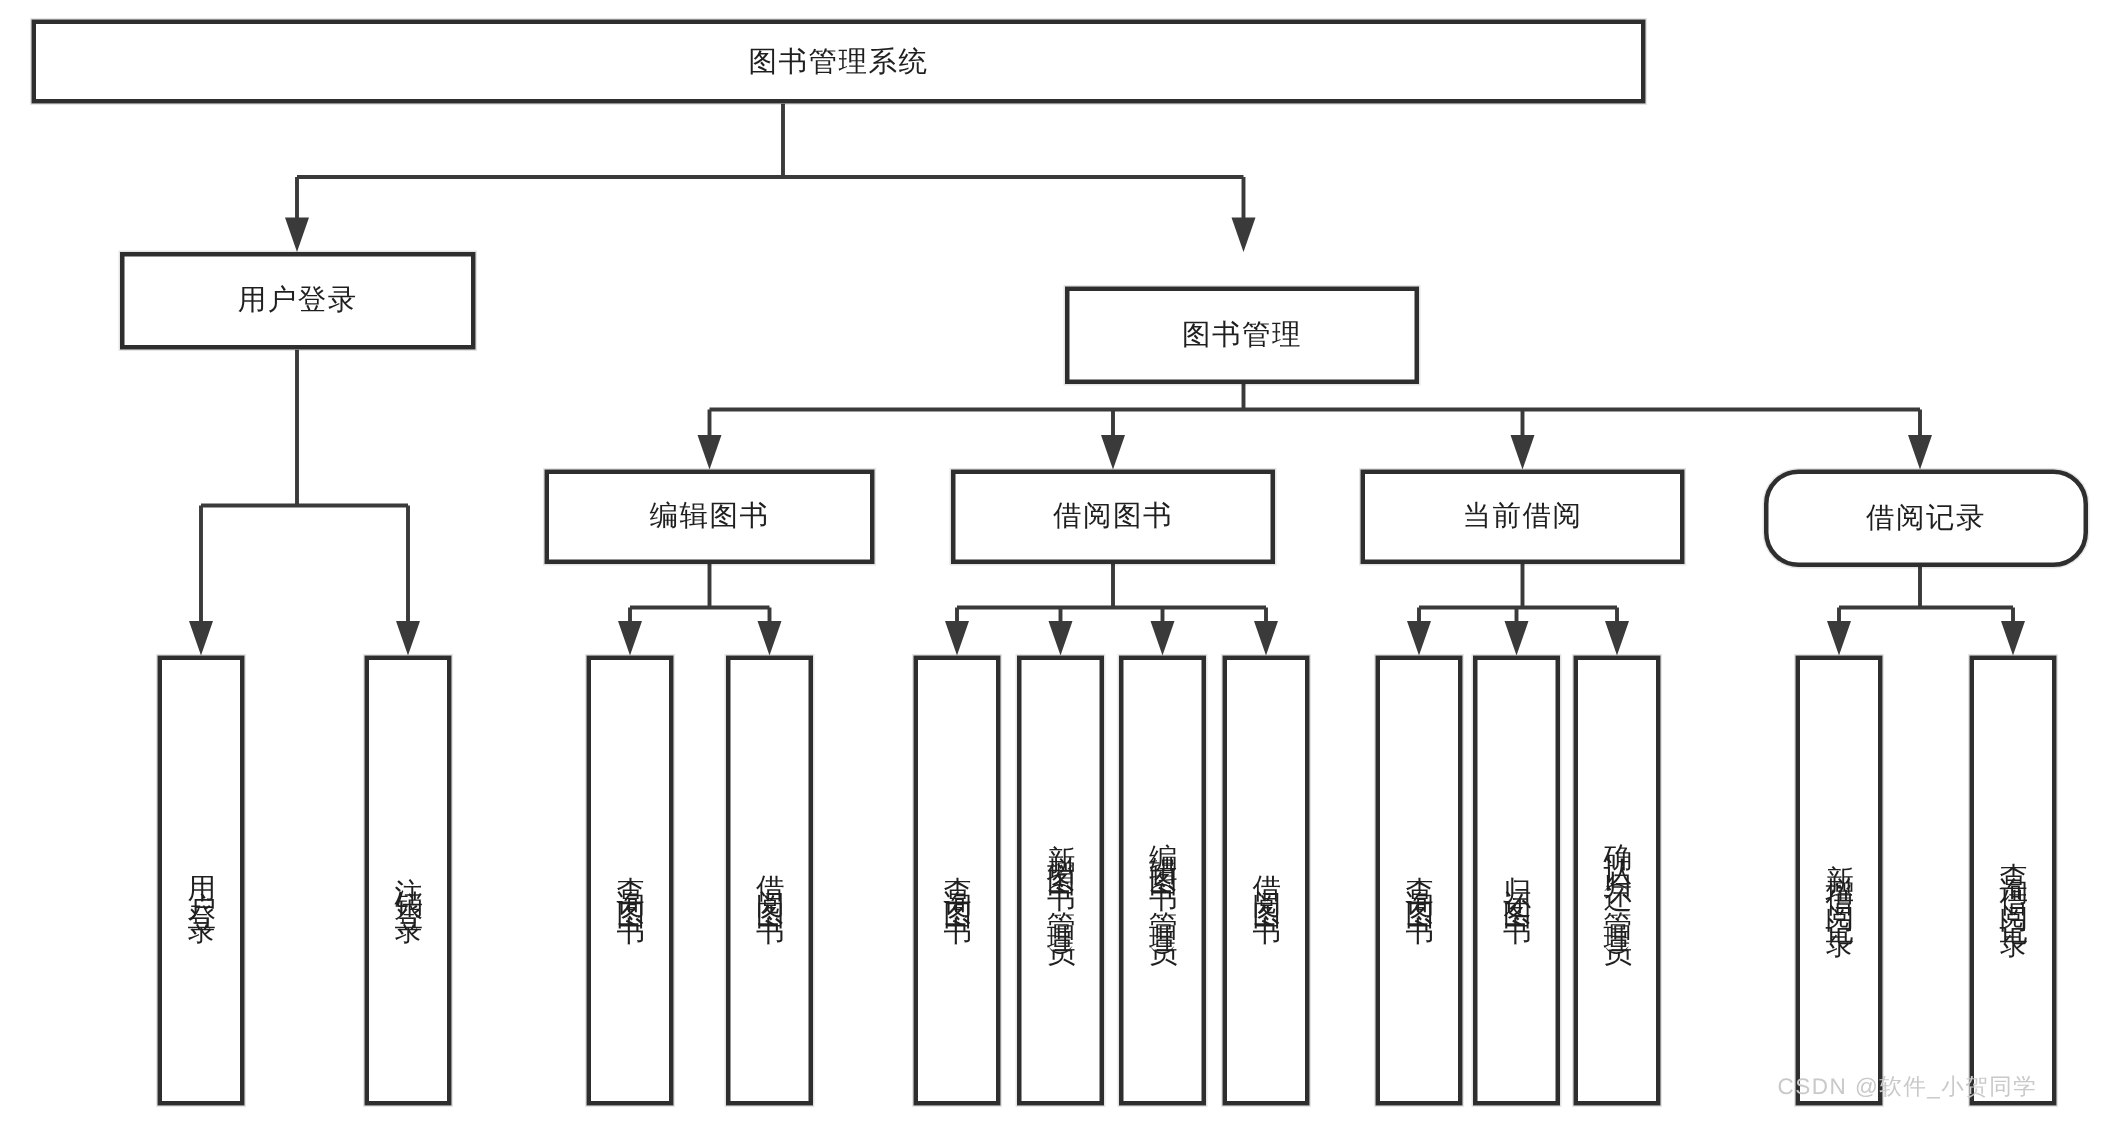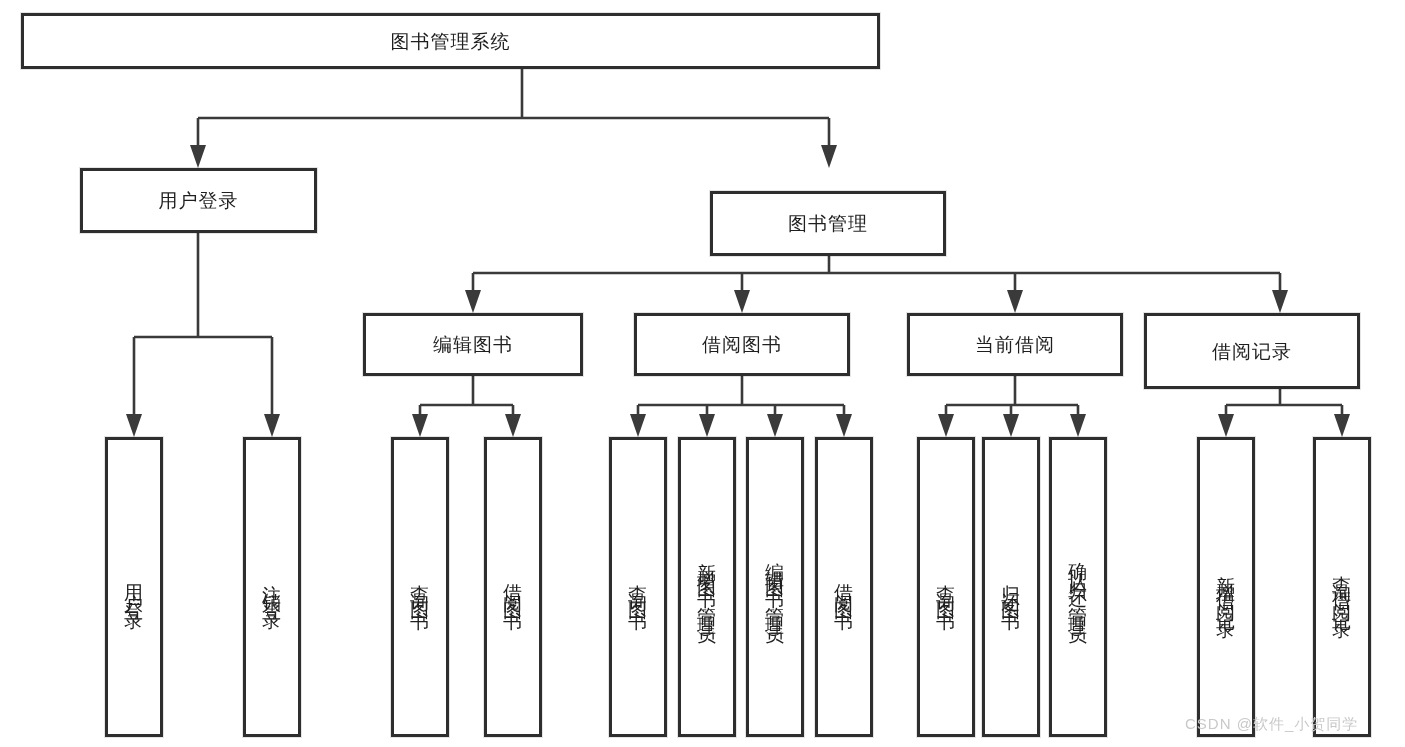--- a/index.html
+++ b/index.html
@@ -27,29 +27,29 @@
   }
   .vbox span{
     writing-mode:vertical-rl;
     text-orientation:mixed;
     font-size:19px;
     letter-spacing:9px;
     line-height:1;
     white-space:nowrap;
   }
   
-  .n-root{left:21px;top:13px;width:859px;height:56px;}
+  .n-root{left:21px;top:13px;width:1076px;height:56px;}
   
   .n-user-login{left:80px;top:168px;width:237px;height:65px;}
   .n-book-mgmt{left:710px;top:168px;width:236px;height:65px;margin-top:23px;}
   
   .n-new-books{left:363px;top:313px;width:220px;height:63px;}
   .n-book-borrow{left:634px;top:313px;width:216px;height:63px;}
   .n-current-borrow{left:907px;top:313px;width:216px;height:63px;text-align:right;}
-  .n-borrow-records{left:1144px;top:313px;width:216px;height:76px;}
+  .n-borrow-records{left:1176px;top:313px;width:216px;height:65px;border-radius:23px;}
   
   .leaf{top:437px;width:58px;height:300px;}
   .l-ul-0{left:105px;} .l-ul-1{left:243px;}
   .l-nb-0{left:391px;} .l-nb-1{left:484px;}
   .l-bb-0{left:609px;} .l-bb-1{left:678px;} .l-bb-2{left:746px;} .l-bb-3{left:815px;}
   .l-cb-0{left:917px;} .l-cb-1{left:982px;} .l-cb-2{left:1049px;}
   .l-br-0{left:1197px;} .l-br-1{left:1313px;}
 
   svg.wires{position:absolute;left:0;top:0;pointer-events:none;}
   .wm{

